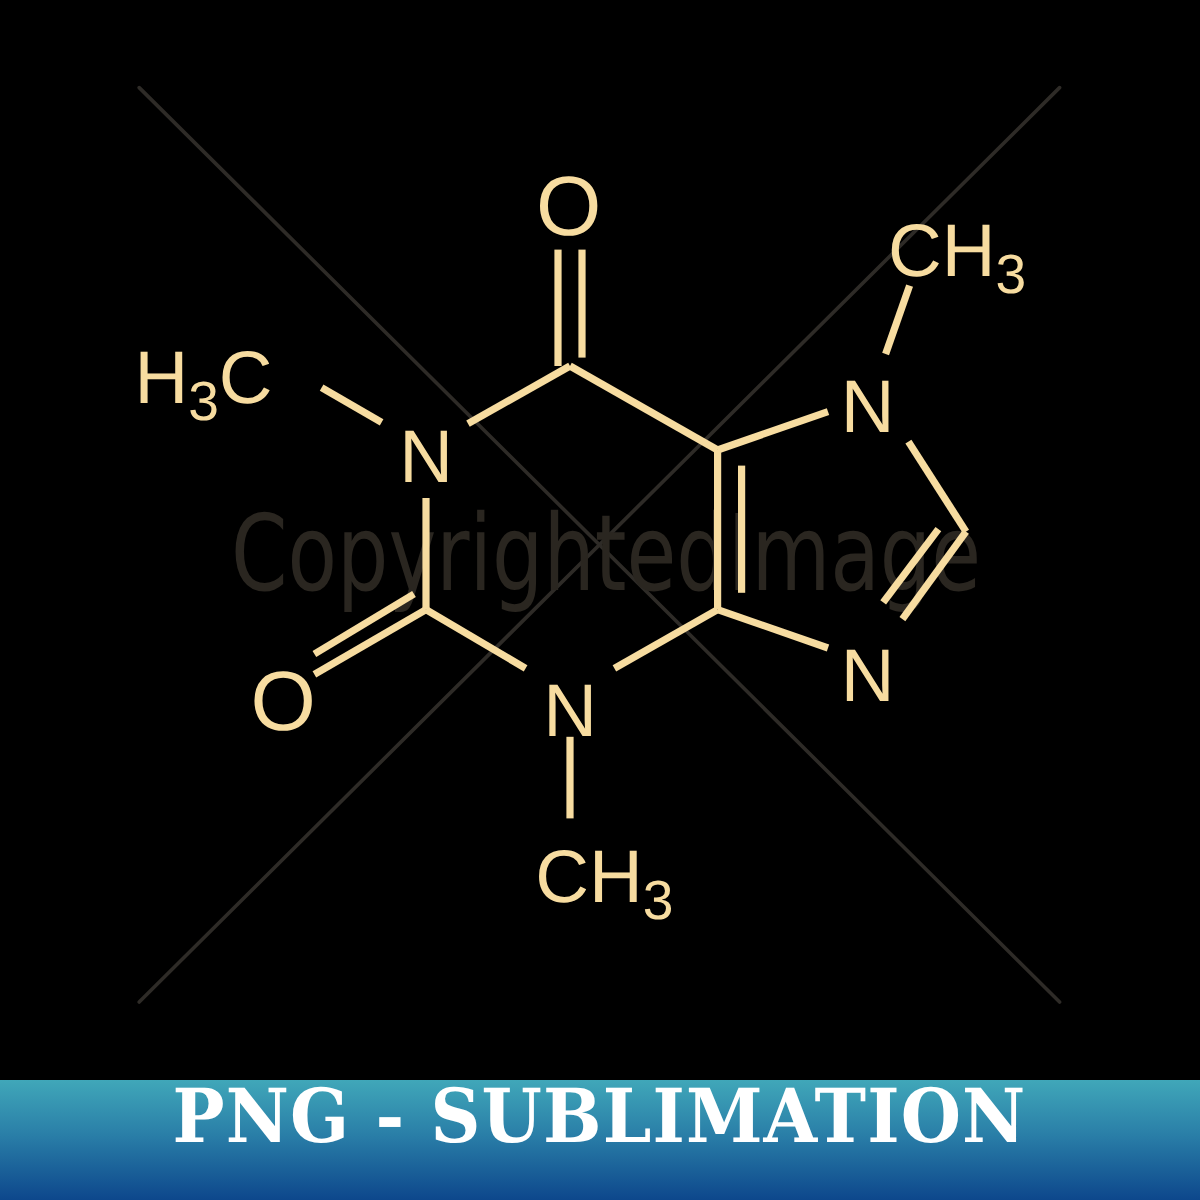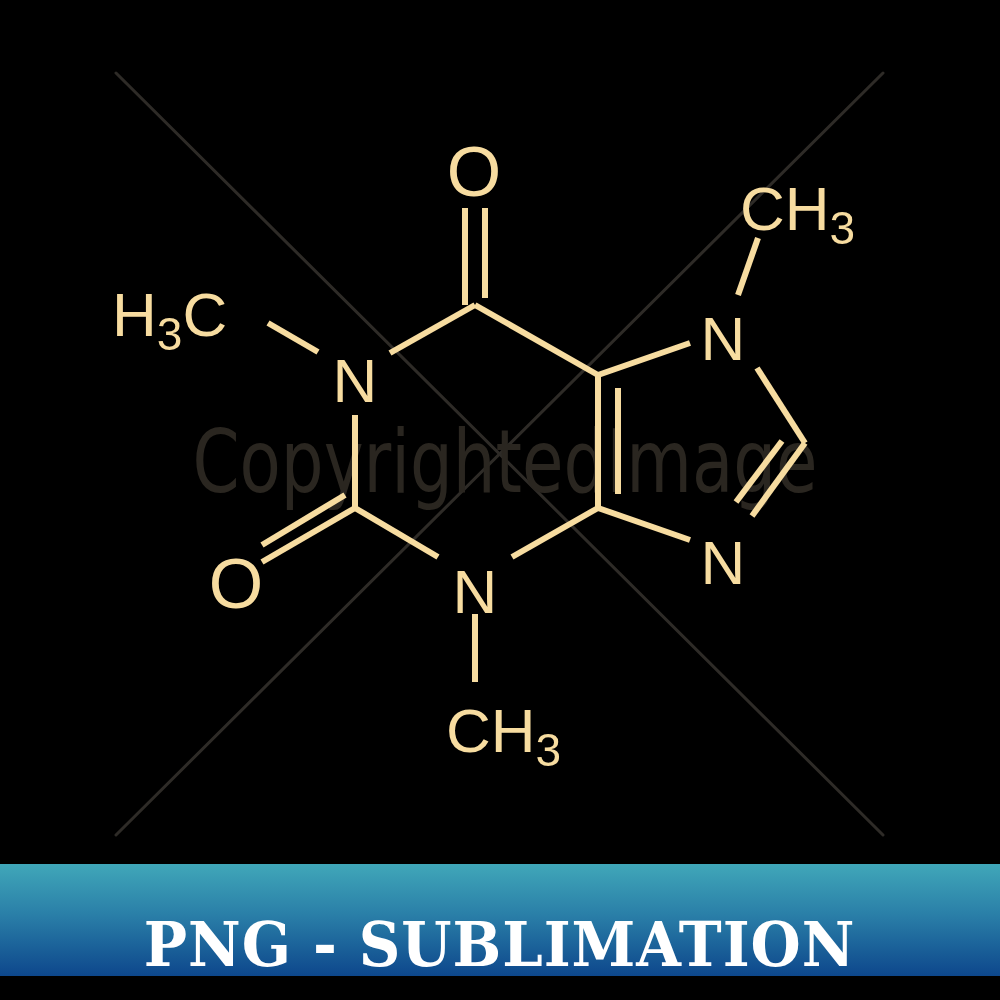--- a/index.html
+++ b/index.html
@@ -1,23 +1,23 @@
 <!DOCTYPE html>
 <html><head>
 <meta charset="utf-8">
 <style>
   html, body { margin: 0; padding: 0; background: #000; }
   body { width: 1000px; height: 1000px; position: relative; overflow: hidden; font-family: "Liberation Sans", sans-serif; }
   .canvas { position: absolute; left: 0; top: 0; width: 1000px; height: 900px; background: #000; }
   svg.mol { position: absolute; left: 0; top: 0; width: 1000px; height: 900px; }
   .atom { font-family: "Liberation Sans", sans-serif; fill: #f7dca0; }
   .watermark { font-family: "DejaVu Sans", sans-serif; fill: #2a2620; }
-  .banner { position: absolute; left: 0; top: 864px; width: 1000px; height: 112px;
+  .banner { position: absolute; left: 0; top: 900px; width: 1000px; height: 100px;
             background: linear-gradient(to bottom, #40a7b9 0%, #2a7fa8 45%, #0d478c 100%);
-            display: flex; align-items: flex-end; justify-content: center; }
+            display: flex; align-items: flex-start; justify-content: center; }
   .banner-text { color: #ffffff; font-family: "DejaVu Serif", serif; font-weight: bold;
                  font-size: 62px; letter-spacing: 1px; transform: scaleX(0.93); line-height: 1; }
 </style>
 </head>
 <body>
 
 <div class="canvas">
   <svg class="mol" viewBox="0 0 1000 900">
 
     <g stroke="#2e2b27" stroke-width="3" stroke-linecap="round">

